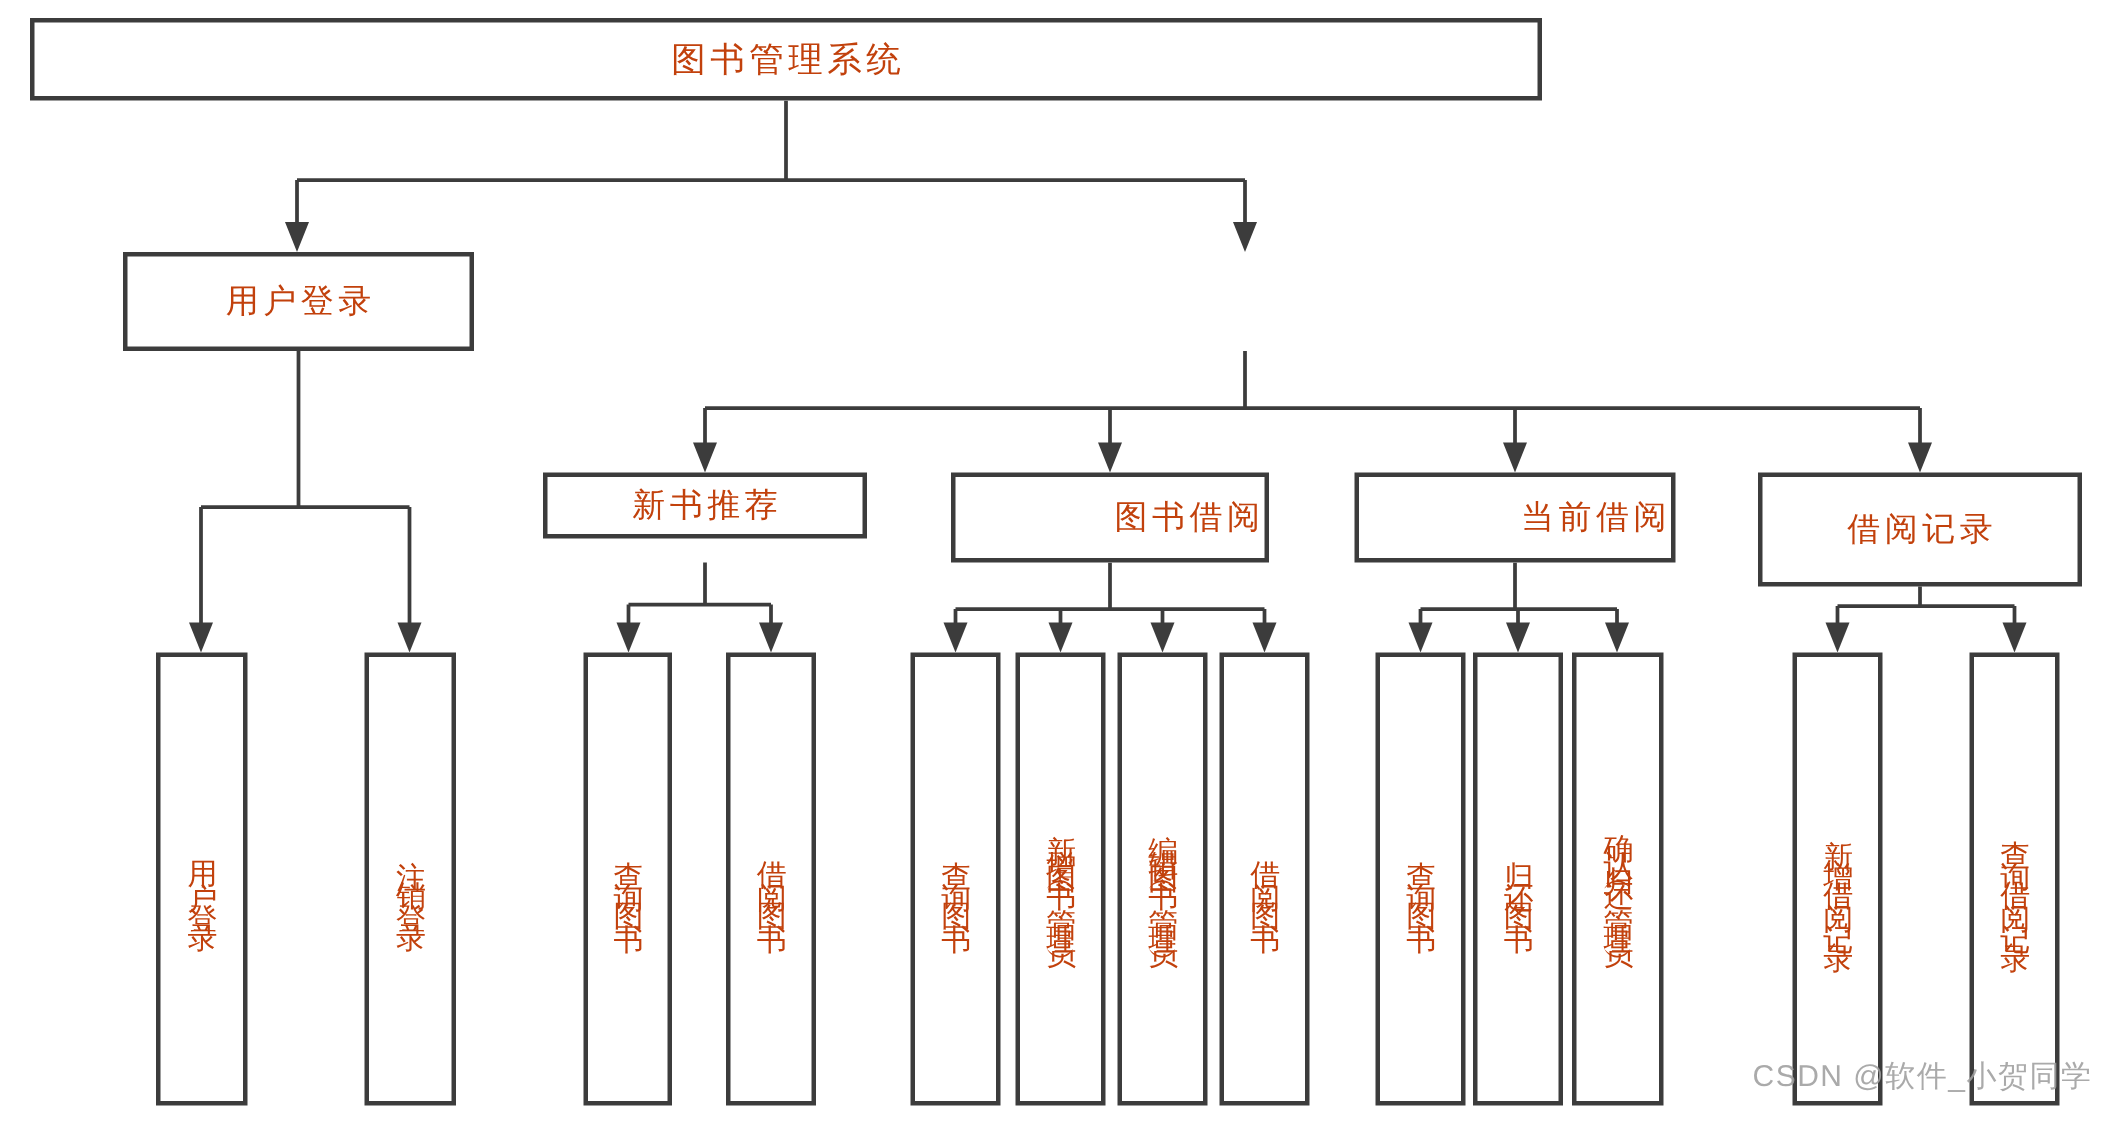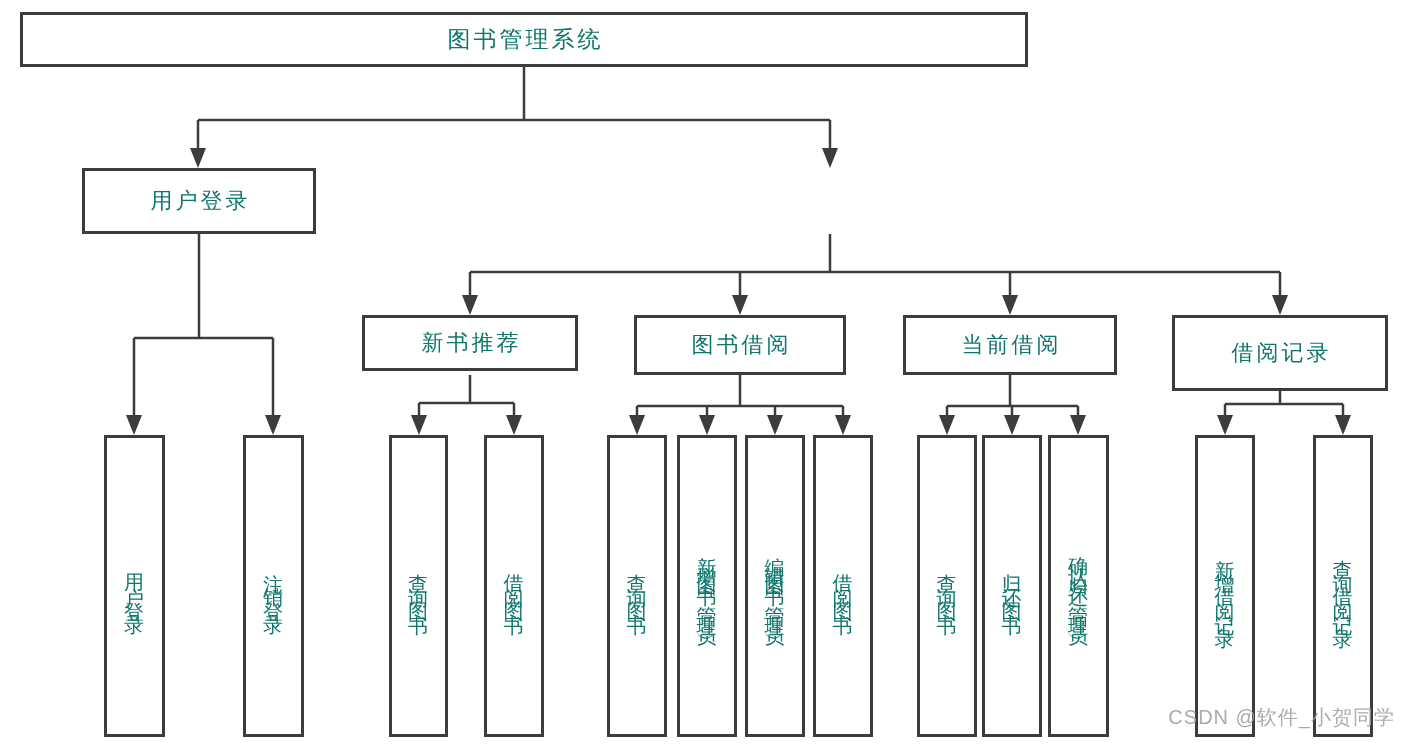--- a/index.html
+++ b/index.html
@@ -21,21 +21,21 @@
     width: 1405px; height: 747px;
   }
   .node {
     position: absolute;
     box-sizing: border-box;
     border: 3px solid #3c3c3c;
     background: #ffffff;
     display: flex;
     align-items: center;
     justify-content: center;
-    color: #0f766e;
+    color: #c2410c;
   }
   .h-node {
     font-size: 22px;
     letter-spacing: 3px;
     text-indent: 3px; 
     white-space: nowrap;
   }
   .root-node { font-size: 23px; }
   .leaf {
     writing-mode: vertical-rl;
@@ -126,27 +126,27 @@
   </svg>
 
   <div class="node h-node root-node" style="left:20px; top:12px; width:1008px; height:55px;">
     <span>图书管理系统</span>
   </div>
 
   <div class="node h-node" style="left:82px; top:168px; width:234px; height:66px;">
     <span>用户登录</span>
   </div>
 
-  <div class="node h-node" style="left:362px; top:315px; width:216px; height:56px;">
+  <div class="node h-node" style="left:362px; top:315px; width:216px; height:44px;">
     <span>新书推荐</span>
   </div>
-  <div class="node h-node" style="left:634px; top:315px; width:212px; height:60px;">
+  <div class="node h-node" style="left:634px; top:315px; width:212px; height:60px;justify-content:flex-end;">
     <span>图书借阅</span>
   </div>
-  <div class="node h-node" style="left:903px; top:315px; width:214px; height:60px;">
+  <div class="node h-node" style="left:903px; top:315px; width:214px; height:60px;justify-content:flex-end;">
     <span>当前借阅</span>
   </div>
   <div class="node h-node" style="left:1172px; top:315px; width:216px; height:76px;">
     <span>借阅记录</span>
   </div>
 
   <div class="node leaf" style="left:104px; top:435px; width:61px; height:302px;">
     <span>用户登录</span>
   </div>
   <div class="node leaf" style="left:243px; top:435px; width:61px; height:302px;">

